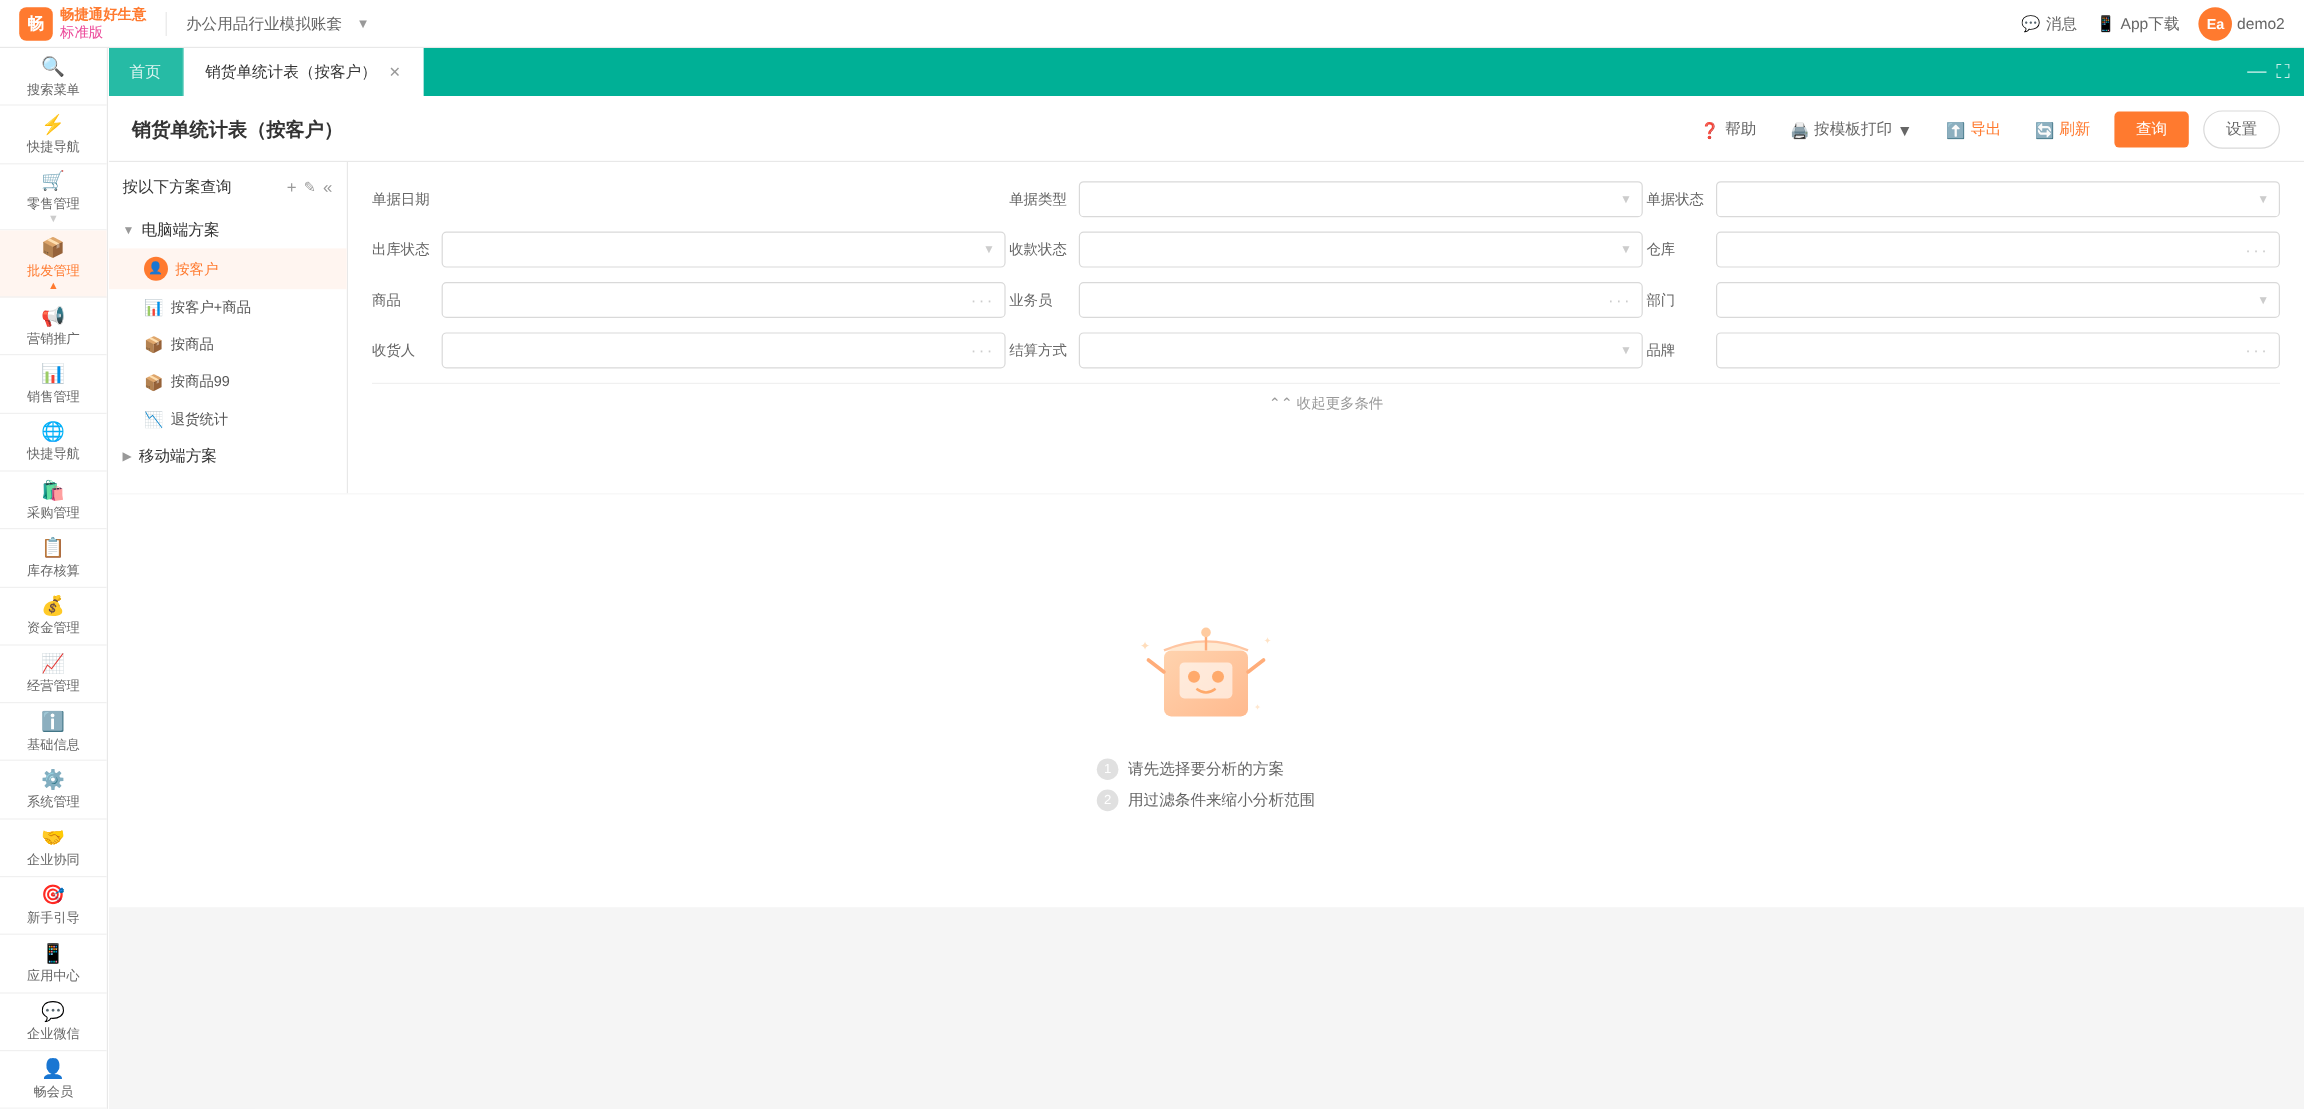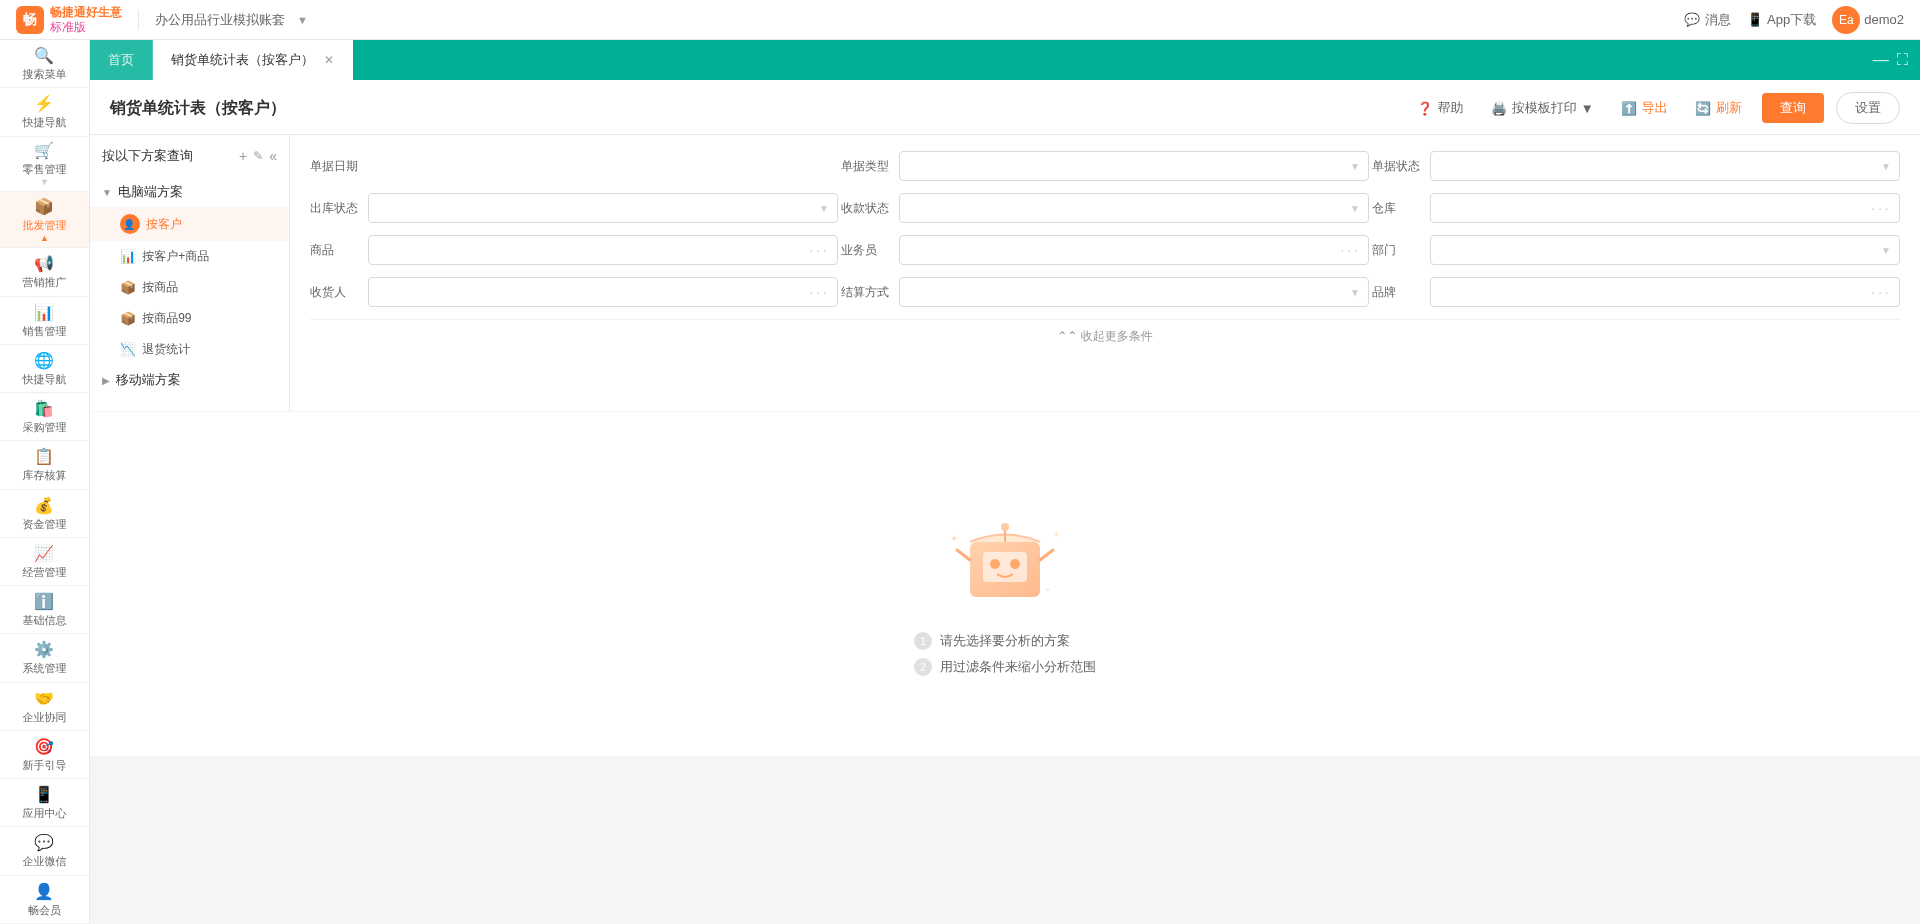--- a/index.html
+++ b/index.html
@@ -59,21 +59,21 @@
     .avatar-circle {
       width: 28px;
       height: 28px;
       border-radius: 50%;
       background: #ff7a2f;
       display: flex;
       align-items: center;
       justify-content: center;
       color: #fff;
       font-size: 12px;
-      font-weight: normal;
+      font-weight: bold;
     }
 
     
     .main-layout {
       display: flex;
       height: 924px;
       padding-top: 40px;
     }
 
     

